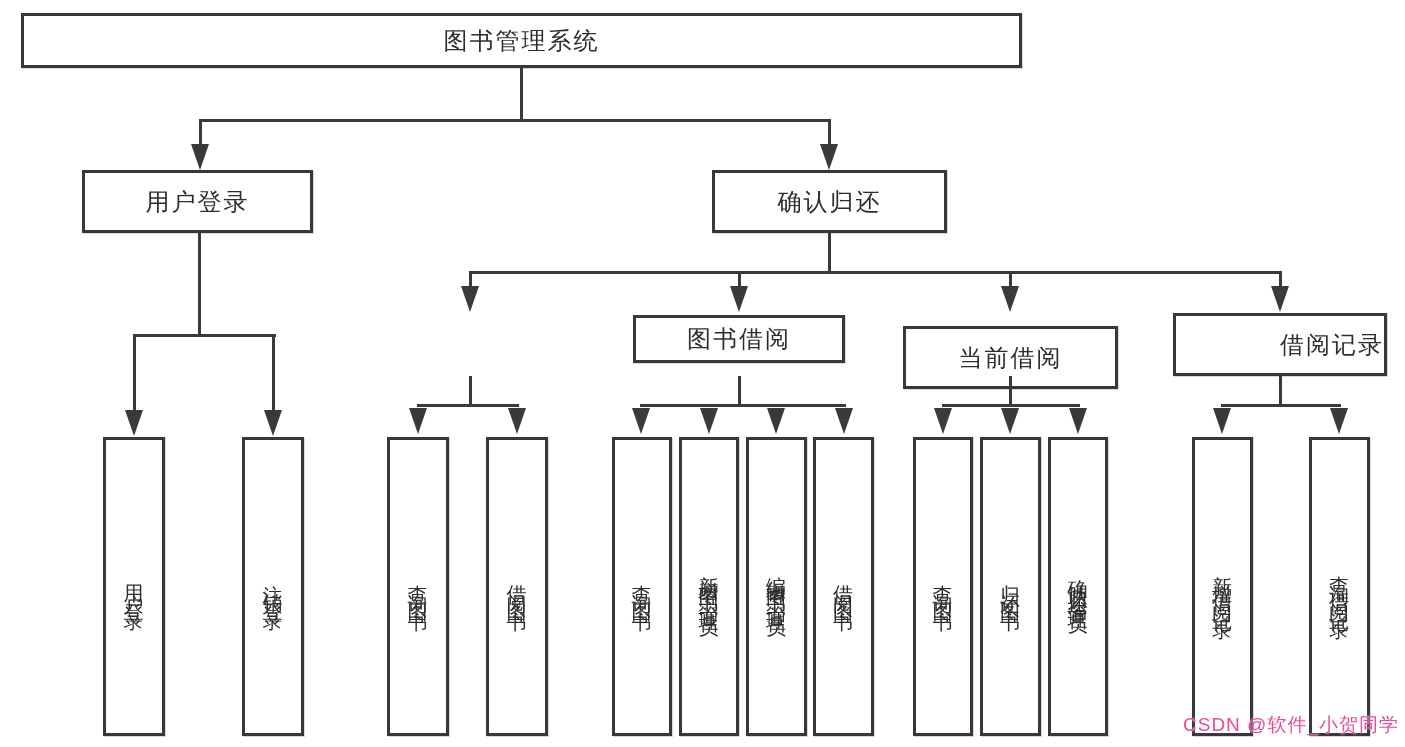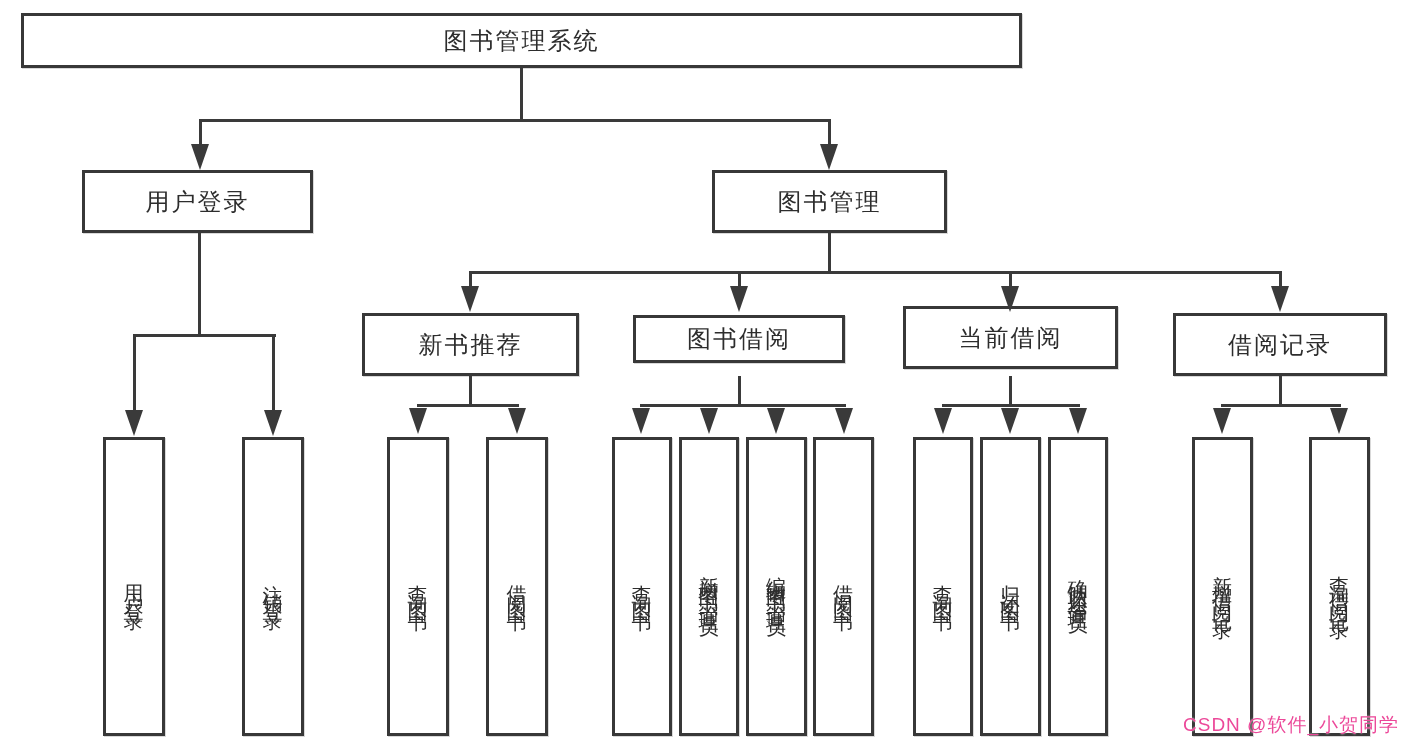--- a/index.html
+++ b/index.html
@@ -35,36 +35,33 @@
 
   <div class="box" style="left:21px;top:13px;width:1001px;height:55px;">
     <span class="hlabel">图书管理系统</span>
   </div>
 
   <div class="box" style="left:82px;top:170px;width:231px;height:63px;">
     <span class="hlabel">用户登录</span>
   </div>
 
   <div class="box" style="left:712px;top:170px;width:235px;height:63px;">
-    <span class="hlabel">图书管理</span>
+    <span class="hlabel">确认归还</span>
   </div>
 
-  <div class="box" style="left:362px;top:313px;width:217px;height:63px;">
-    <span class="hlabel">新书推荐</span>
-  </div>
 
   <div class="box" style="left:633px;top:315px;width:212px;height:48px;font-family:Liberation Mono, monospace;">
     <span class="hlabel">图书借阅</span>
   </div>
 
-  <div class="box" style="left:903px;top:306px;width:215px;height:63px;">
+  <div class="box" style="left:903px;top:326px;width:215px;height:63px;">
     <span class="hlabel">当前借阅</span>
   </div>
 
-  <div class="box" style="left:1173px;top:313px;width:214px;height:63px;">
+  <div class="box" style="left:1173px;top:313px;width:214px;height:63px;justify-content:flex-end;">
     <span class="hlabel">借阅记录</span>
   </div>
 
   <div class="box" style="left:103px;top:437px;width:62px;height:299px;">
     <span class="vlabel">用户登录</span>
   </div>
 
   <div class="box" style="left:242px;top:437px;width:62px;height:299px;">
     <span class="vlabel">注销登录</span>
   </div>

